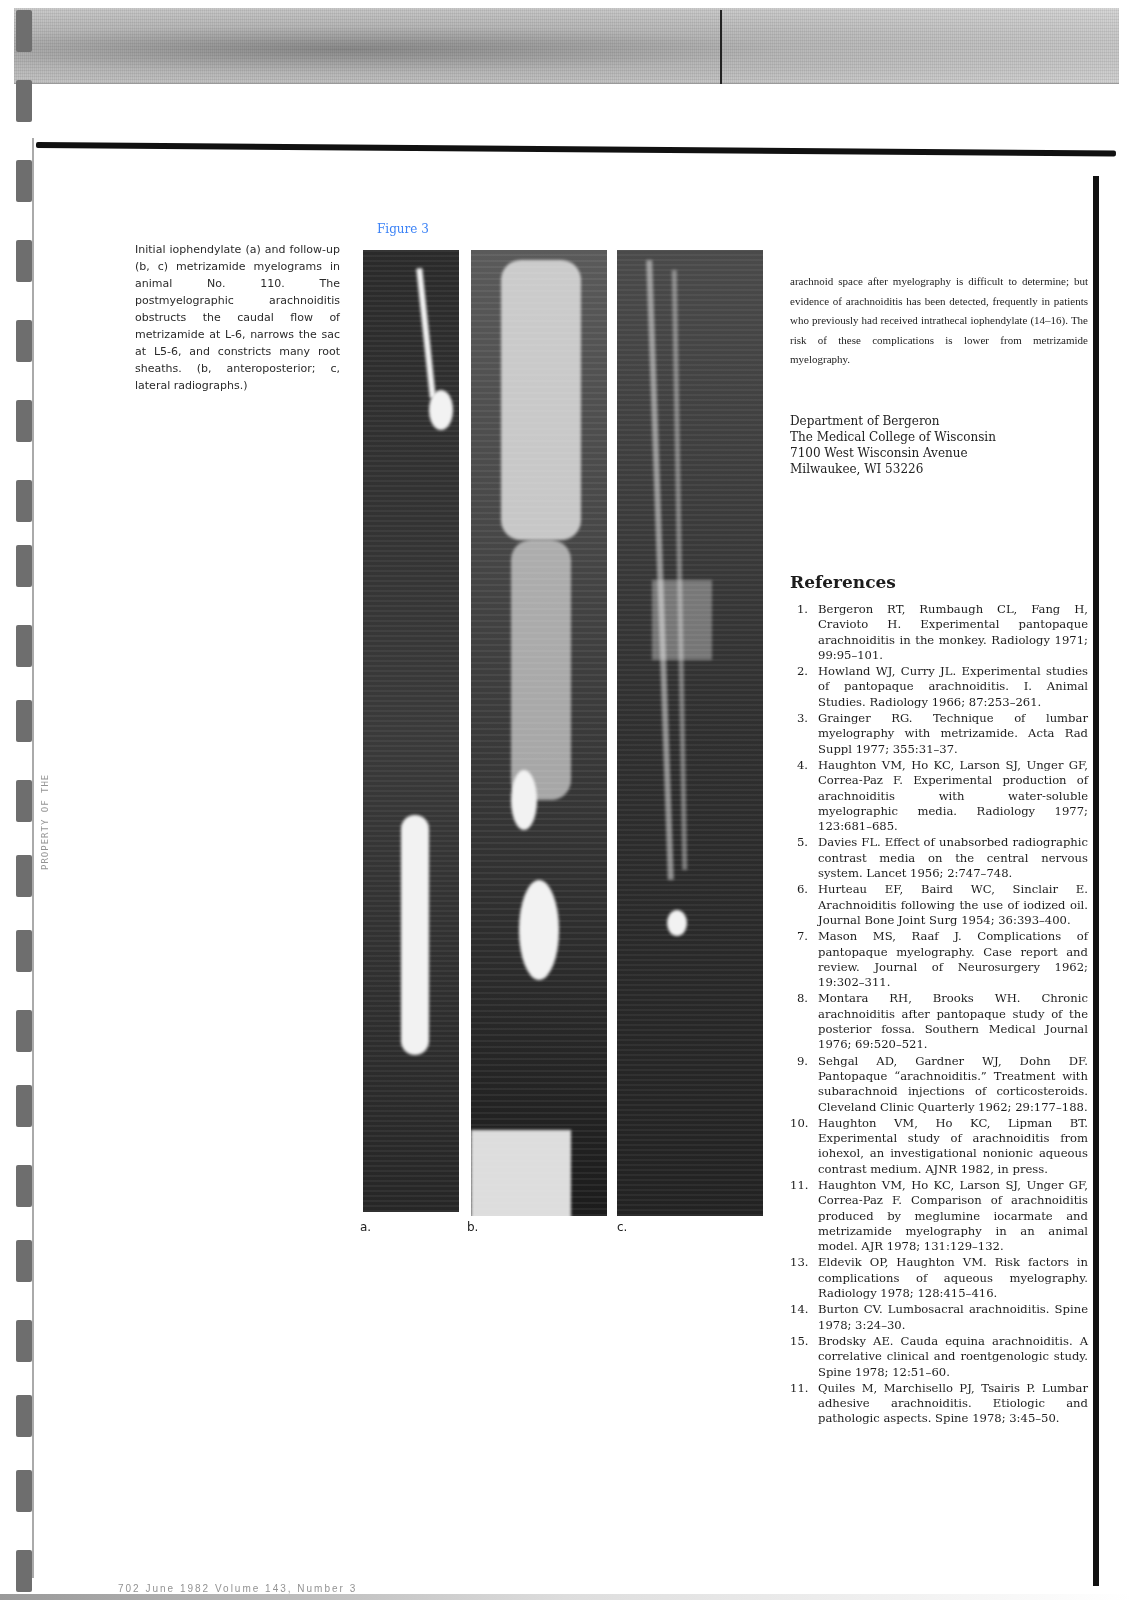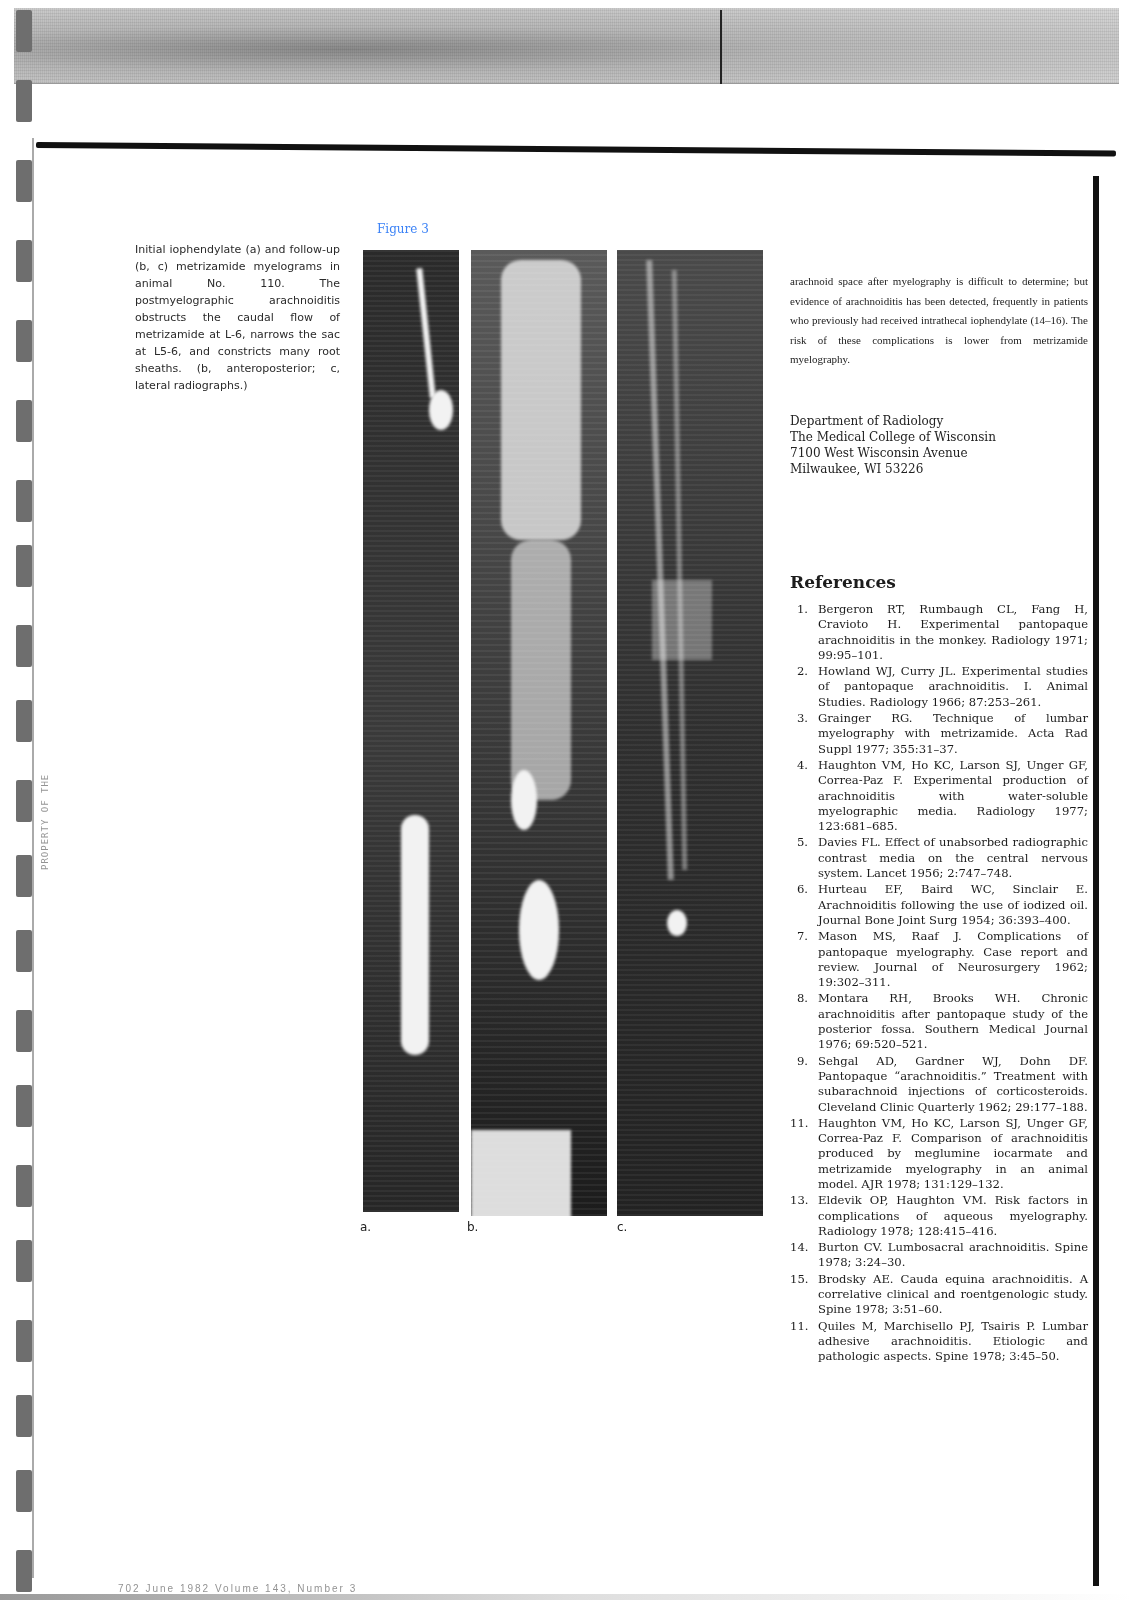--- a/index.html
+++ b/index.html
@@ -127,21 +127,21 @@
   <div class="contrast" style="left:50px;top:660px;width:20px;height:26px;border-radius:50%;"></div>
 </div>
 
 <div class="label-a">a.</div>
 <div class="label-b">b.</div>
 <div class="label-c">c.</div>
 
 <p class="body-text">arachnoid space after myelography is difficult to determine; but evidence of arachnoiditis has been detected, frequently in patients who previously had received intrathecal iophendylate (14–16). The risk of these complications is lower from metrizamide myelography.</p>
 
 <div class="address">
-  <div>Department of Radiology</div>
+  <div>Department of Bergeron</div>
   <div>The Medical College of Wisconsin</div>
   <div>7100 West Wisconsin Avenue</div>
   <div>Milwaukee, WI 53226</div>
 </div>
 
 <h2 class="refs-heading">References</h2>
 
 <ol class="refs">
   <li class="ref">
       <span class="ref-num">1.</span>
@@ -173,34 +173,38 @@
     </li>
   <li class="ref">
       <span class="ref-num">8.</span>
       <span class="ref-text">Montara RH, Brooks WH. Chronic arachnoiditis after pantopaque study of the posterior fossa. Southern Medical Journal 1976; 69:520–521.</span>
     </li>
   <li class="ref">
       <span class="ref-num">9.</span>
       <span class="ref-text">Sehgal AD, Gardner WJ, Dohn DF. Pantopaque “arachnoiditis.” Treatment with subarachnoid injections of corticosteroids. Cleveland Clinic Quarterly 1962; 29:177–188.</span>
     </li>
   <li class="ref">
+      <span class="ref-num">10.</span>
+      <span class="ref-text">Haughton VM, Ho KC, Lipman BT. Experimental study of arachnoiditis from iohexol, an investigational nonionic aqueous contrast medium. AJNR 1982, in press.</span>
+    </li>
+  <li class="ref">
       <span class="ref-num">11.</span>
       <span class="ref-text">Haughton VM, Ho KC, Larson SJ, Unger GF, Correa-Paz F. Comparison of arachnoiditis produced by meglumine iocarmate and metrizamide myelography in an animal model. AJR 1978; 131:129–132.</span>
     </li>
   <li class="ref">
       <span class="ref-num">13.</span>
       <span class="ref-text">Eldevik OP, Haughton VM. Risk factors in complications of aqueous myelography. Radiology 1978; 128:415–416.</span>
     </li>
   <li class="ref">
       <span class="ref-num">14.</span>
       <span class="ref-text">Burton CV. Lumbosacral arachnoiditis. Spine 1978; 3:24–30.</span>
     </li>
   <li class="ref">
       <span class="ref-num">15.</span>
-      <span class="ref-text">Brodsky AE. Cauda equina arachnoiditis. A correlative clinical and roentgenologic study. Spine 1978; 3:51–60.</span>
+      <span class="ref-text">Brodsky AE. Cauda equina arachnoiditis. A correlative clinical and roentgenologic study. Spine 1978; 12:51–60.</span>
     </li>
   <li class="ref">
       <span class="ref-num">11.</span>
       <span class="ref-text">Quiles M, Marchisello PJ, Tsairis P. Lumbar adhesive arachnoiditis. Etiologic and pathologic aspects. Spine 1978; 3:45–50.</span>
     </li>
 </ol>
 
 <div class="footer">702    June 1982    Volume 143, Number 3</div>
 <div class="bottom-shade"></div>
 

